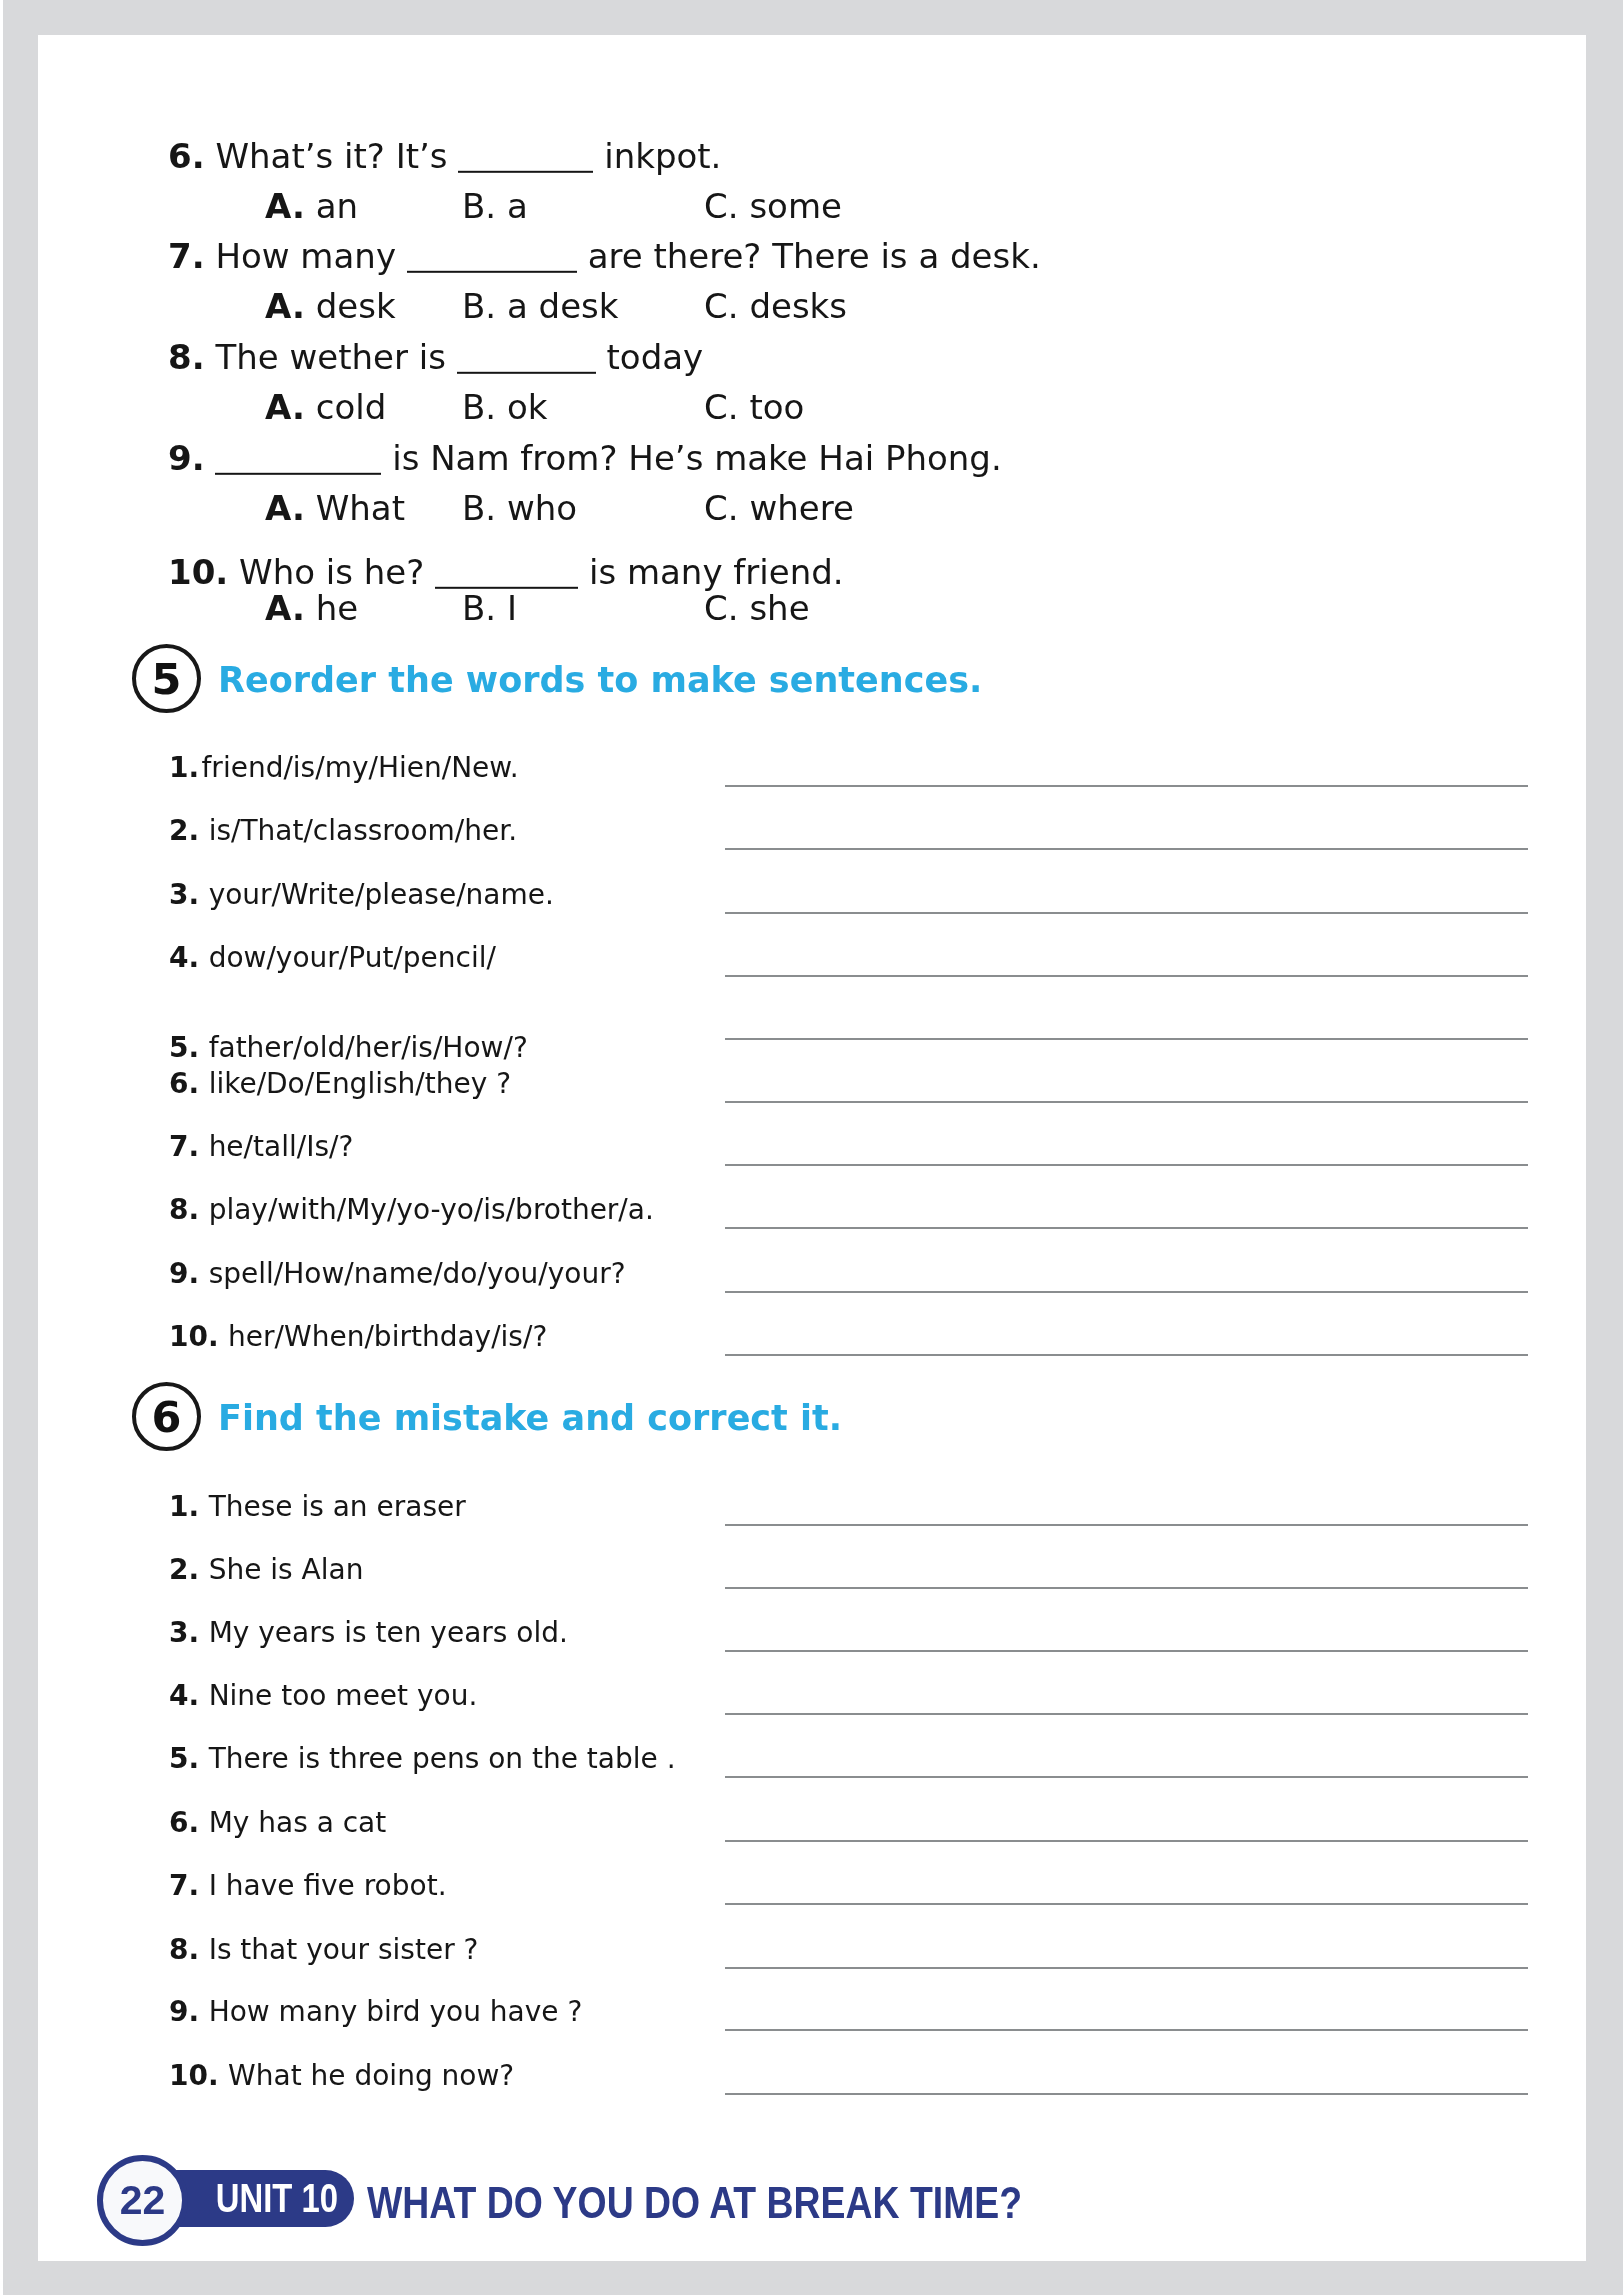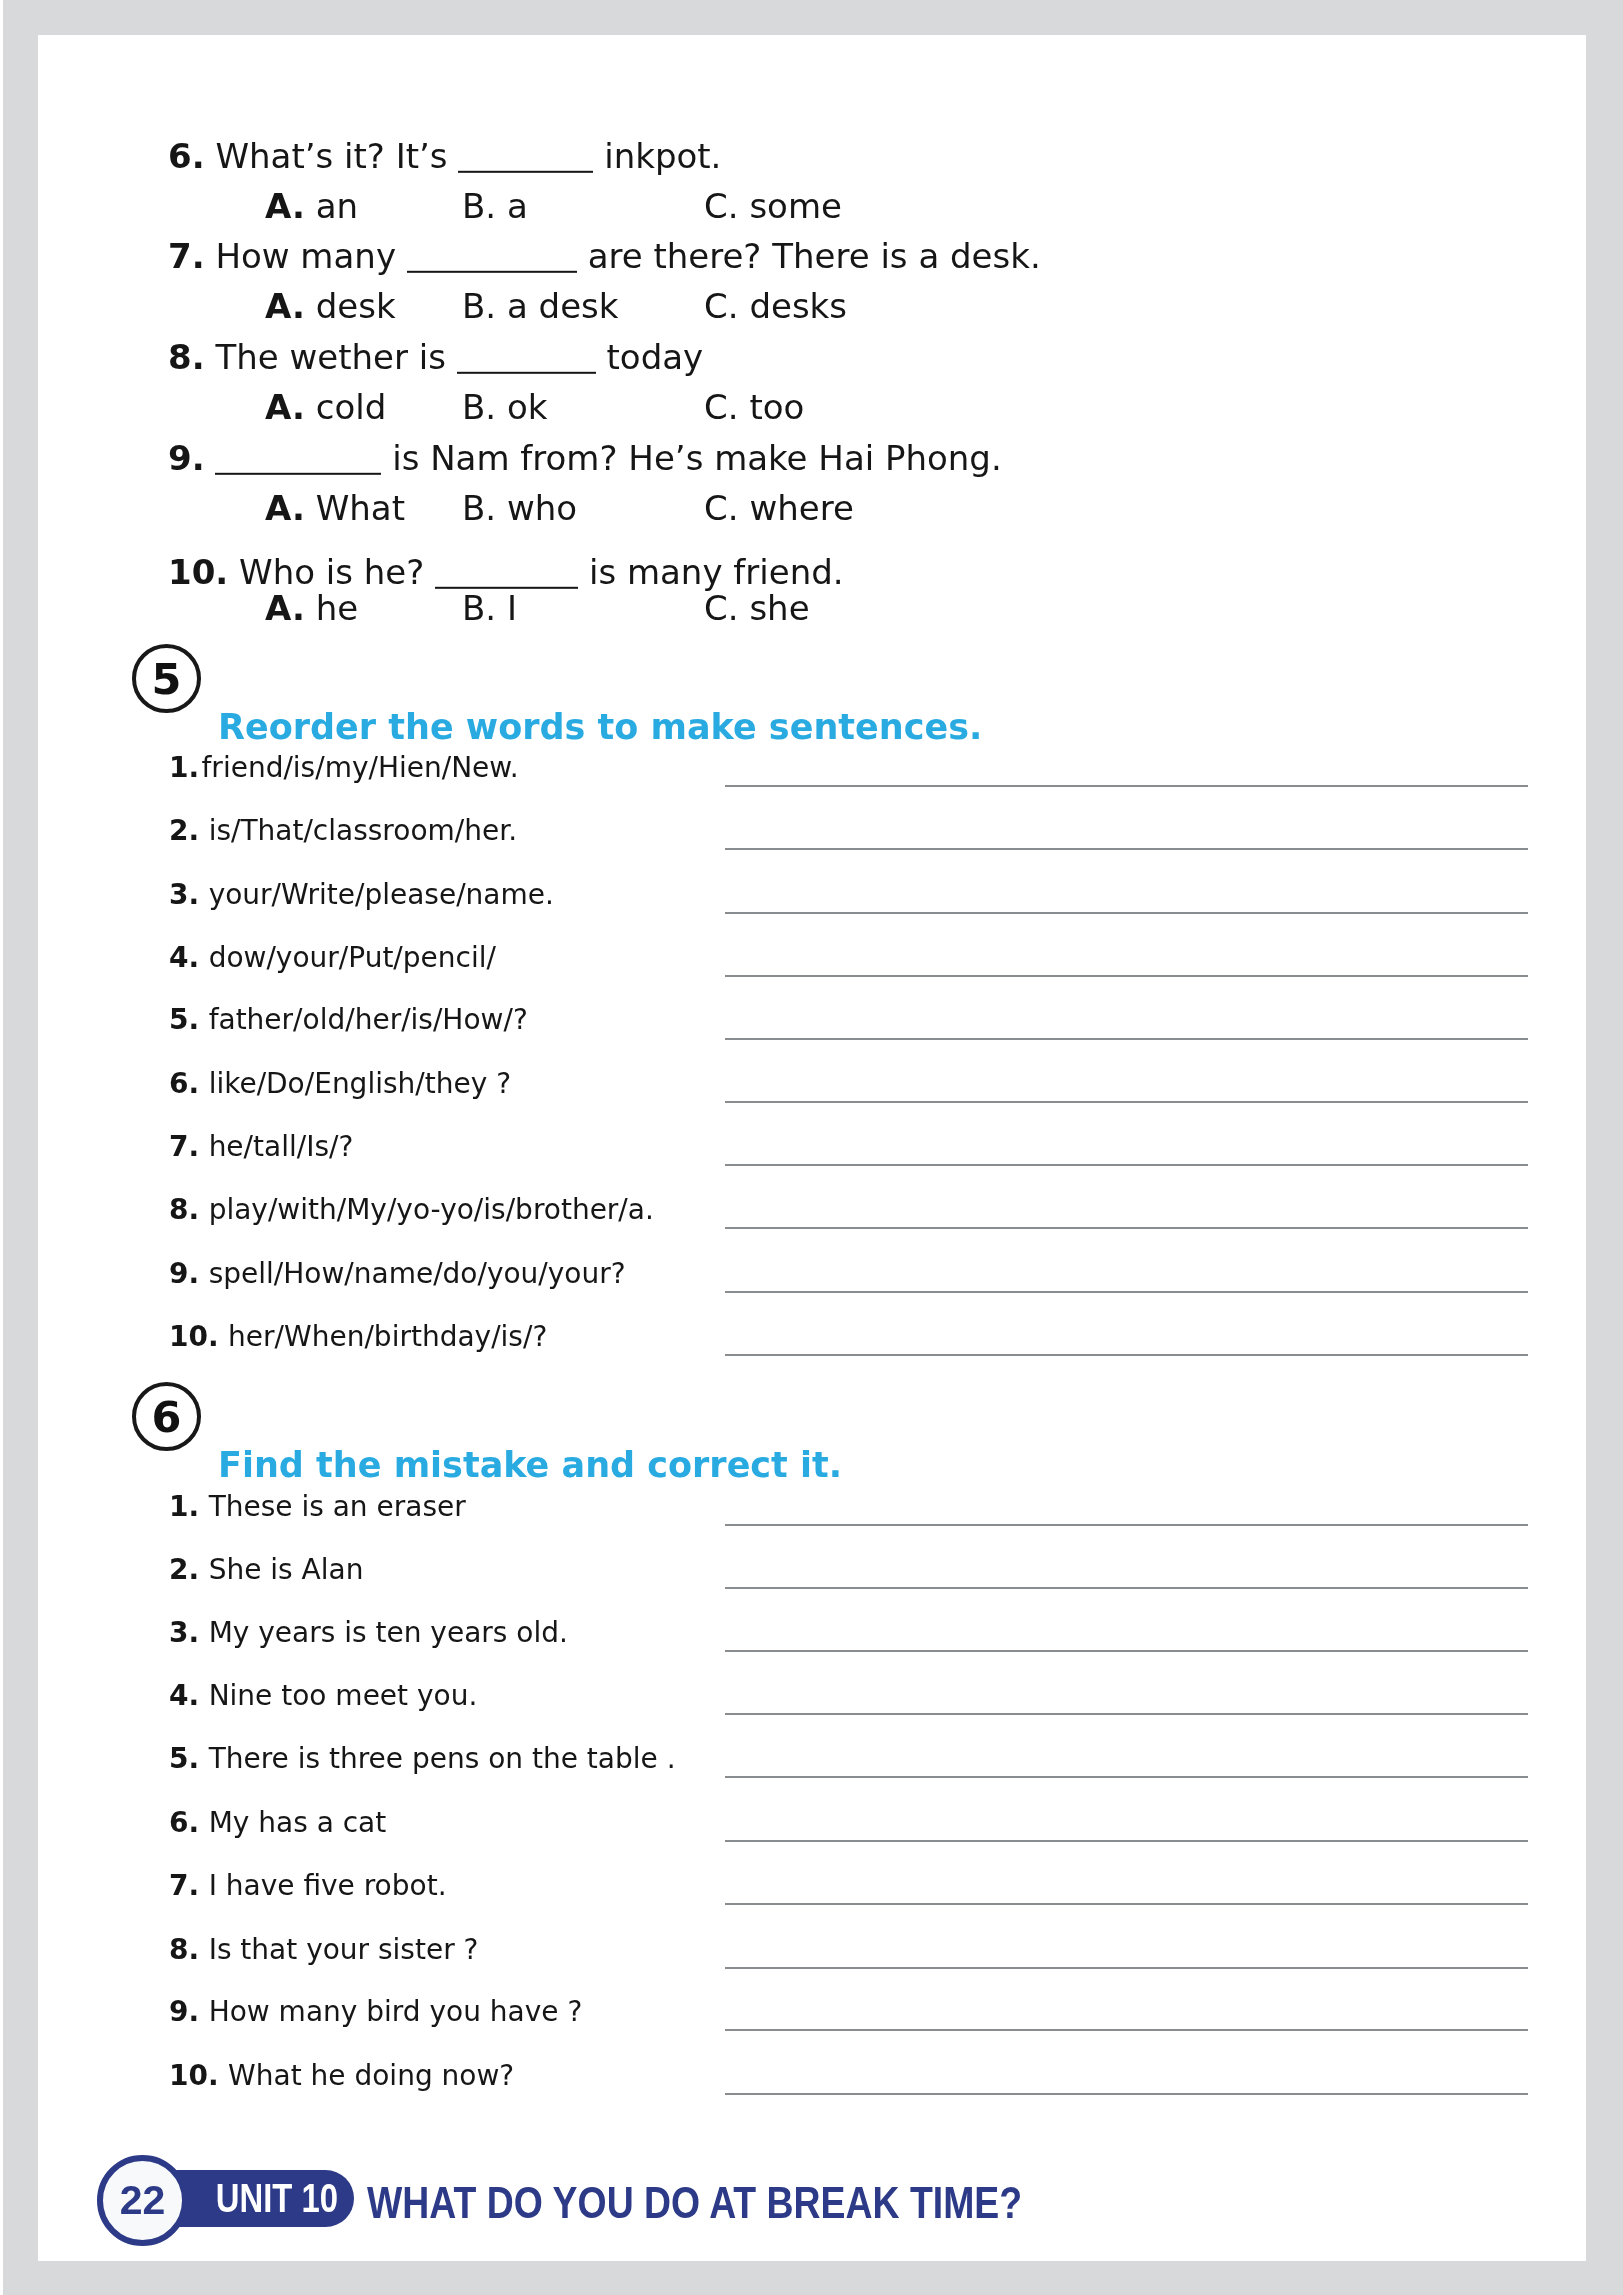--- a/index.html
+++ b/index.html
@@ -47,21 +47,20 @@
     position:absolute;left:94px;width:69px;height:69px;
     border:4.8px solid #181818;border-radius:50%;
     box-sizing:border-box;
     display:flex;align-items:center;justify-content:center;
     font-size:43px;font-weight:700;color:#111;background:#fff;
   }
   .sec-title{
     position:absolute;left:180px;
     font-size:35px;font-weight:700;color:#29abe2;
     white-space:nowrap;
-    margin-top:47px;
   }
   .footer-pill{
     position:absolute;left:111px;top:2135px;width:205px;height:57px;
     background:#2c3a87;border-radius:0 28.5px 28.5px 0;
     display:flex;align-items:center;justify-content:flex-end;
     padding-right:16px;box-sizing:border-box;
   }
   .footer-pill .unit{
     color:#ffffff;font-family:"Liberation Sans", sans-serif;
     font-size:40px;font-weight:700;letter-spacing:0px;
@@ -149,21 +148,21 @@
 
   <div class="sec-circle" style="top:609px">
       <span>5</span>
     </div>
   <div class="sec-title" style="top:625px">Reorder the words to make sentences.</div>
 
   <div class="srow tight" style="top:712px"><span class="num">1.</span><span>friend/is/my/Hien/New.</span></div>
   <div class="srow" style="top:775px"><span class="num">2.</span><span>is/That/classroom/her.</span></div>
   <div class="srow" style="top:839px"><span class="num">3.</span><span>your/Write/please/name.</span></div>
   <div class="srow" style="top:902px"><span class="num">4.</span><span>dow/your/Put/pencil/</span></div>
-  <div class="srow" style="top:964px"><span class="num">5.</span><span>father/old/her/is/How/?</span></div>
+  <div class="srow" style="top:992px"><span class="num">5.</span><span>father/old/her/is/How/?</span></div>
   <div class="srow" style="top:1028px"><span class="num">6.</span><span>like/Do/English/they ?</span></div>
   <div class="srow" style="top:1091px"><span class="num">7.</span><span>he/tall/Is/?</span></div>
   <div class="srow" style="top:1154px"><span class="num">8.</span><span>play/with/My/yo-yo/is/brother/a.</span></div>
   <div class="srow" style="top:1218px"><span class="num">9.</span><span>spell/How/name/do/you/your?</span></div>
   <div class="srow" style="top:1281px"><span class="num">10.</span><span>her/When/birthday/is/?</span></div>
 
   <div class="aline" style="top:750px"></div>
   <div class="aline" style="top:813px"></div>
   <div class="aline" style="top:877px"></div>
   <div class="aline" style="top:940px"></div>

